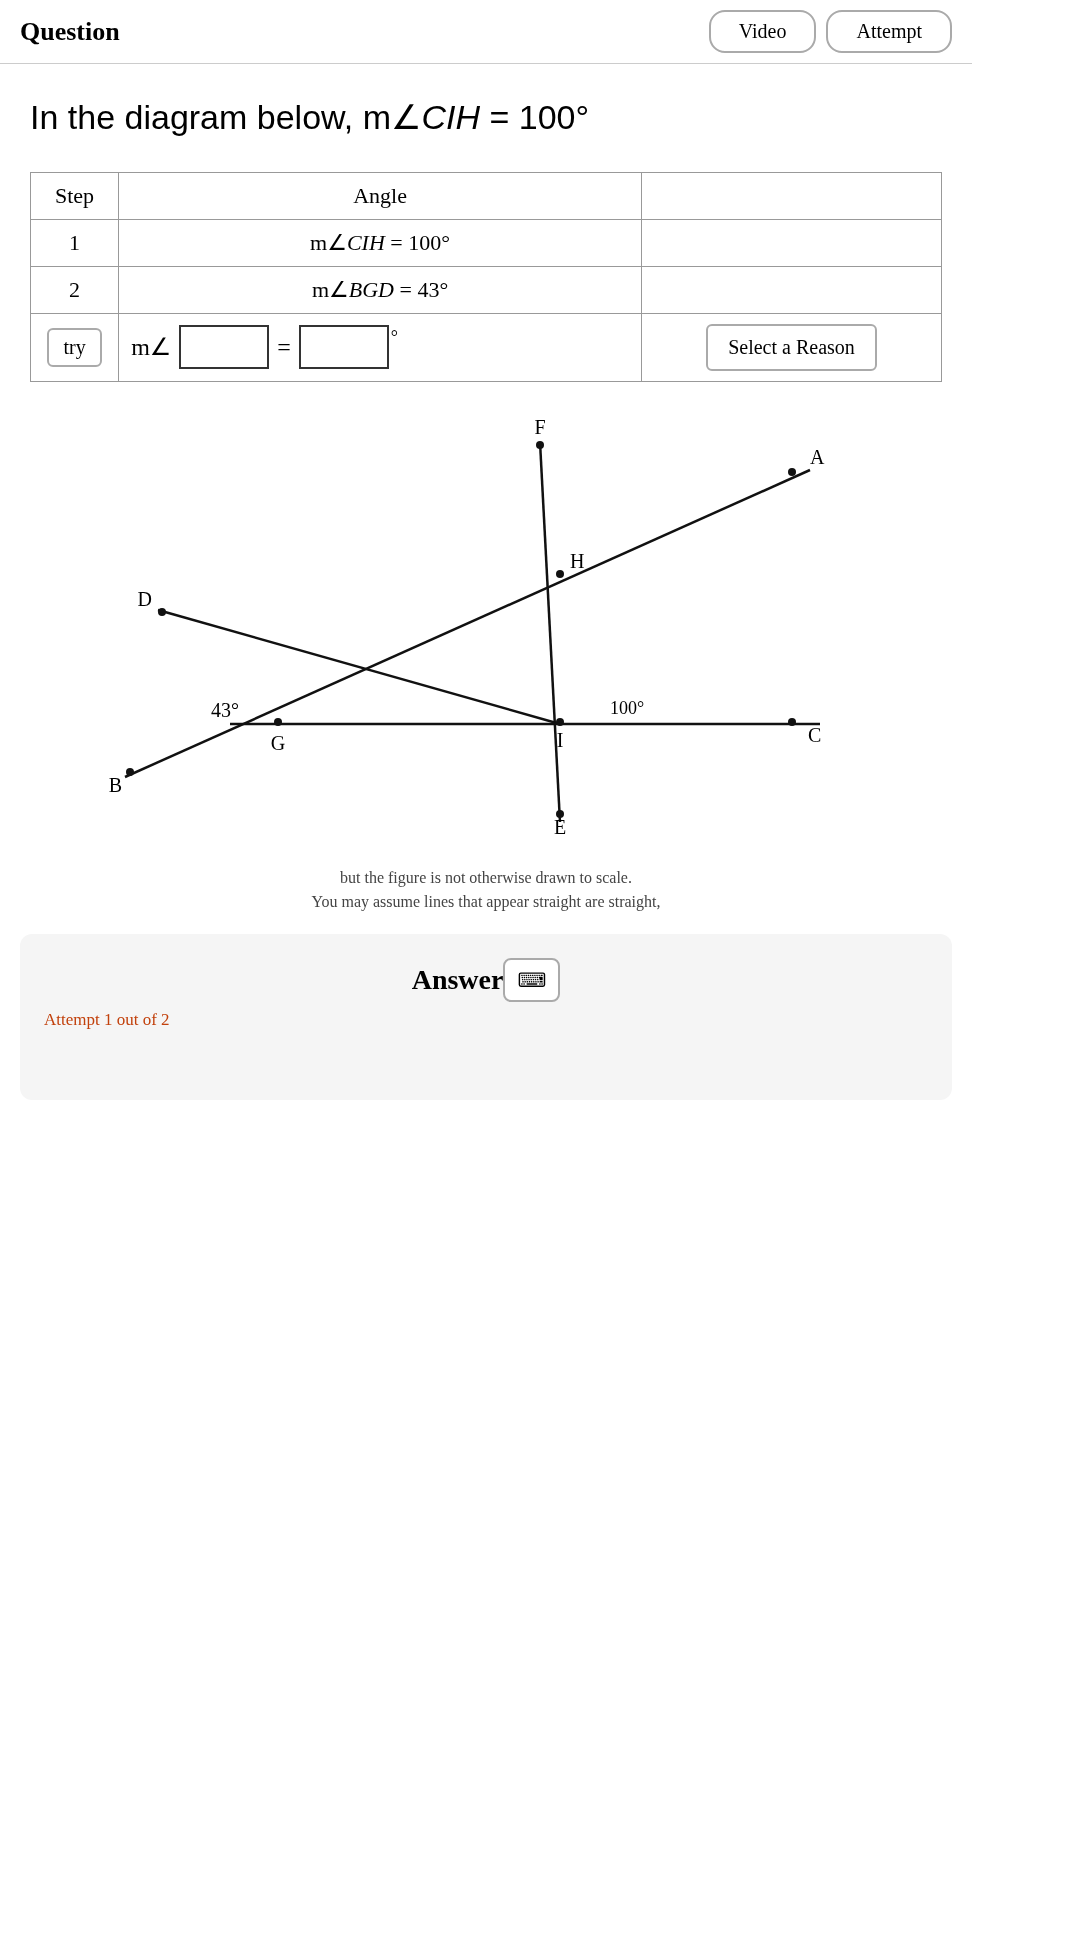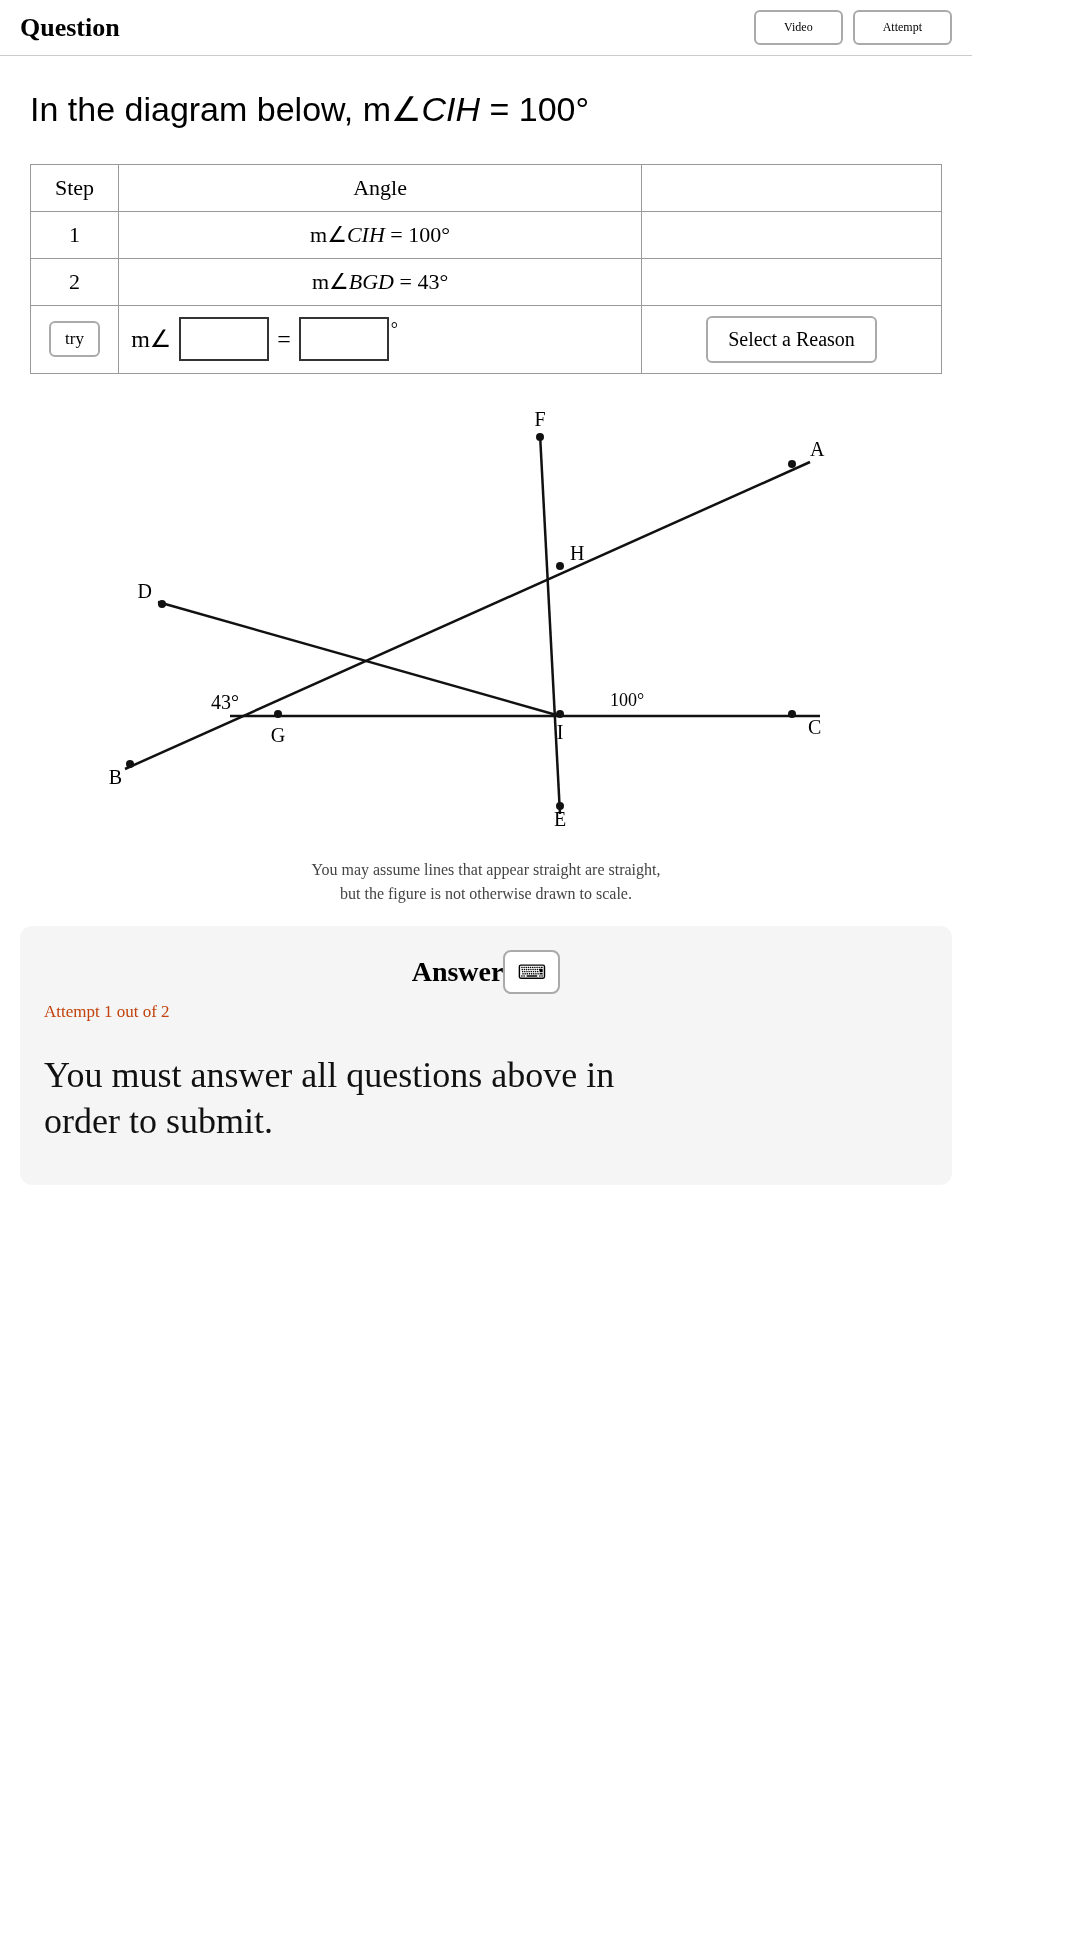--- a/index.html
+++ b/index.html
@@ -31,23 +31,23 @@
       font-weight: bold;
       font-family: Georgia, serif;
     }
     .header-buttons {
       display: flex;
       gap: 10px;
     }
     .header-btn {
       padding: 8px 28px;
       border: 2px solid #aaa;
-      border-radius: 6px;
-      background: #fff;
-      font-size: 12px;
+      border-radius: 16px;
+      background: #fff;
+      font-size: 20px;
       cursor: pointer;
       font-family: Georgia, serif;
     }
 
     
     .problem-text {
       padding: 30px 30px 20px 30px;
       font-size: 34px;
       line-height: 1.4;
       font-family: Liberation Sans, sans-serif;
@@ -79,21 +79,21 @@
       border: 1px solid #999;
       padding: 10px 12px;
       vertical-align: middle;
     }
 
     .try-btn {
       border: 2px solid #aaa;
       border-radius: 6px;
       background: #fff;
       padding: 6px 14px;
-      font-size: 17px;
+      font-size: 20px;
       cursor: pointer;
       font-family: Georgia, serif;
     }
 
     .angle-input-group {
       display: flex;
       align-items: center;
       gap: 8px;
       font-size: 24px;
       font-family: Georgia, serif;
@@ -282,31 +282,27 @@
       <text x="248" y="338" font-family="Georgia, serif" font-size="20" text-anchor="middle">G</text>
       <text x="92" y="380" font-family="Georgia, serif" font-size="20" text-anchor="end">B</text>
       <text x="530" y="335" font-family="Georgia, serif" font-size="20" text-anchor="middle">I</text>
       <text x="580" y="302" font-family="Georgia, serif" font-size="18" text-anchor="start">100°</text>
       <text x="778" y="330" font-family="Georgia, serif" font-size="20" text-anchor="start">C</text>
       <text x="530" y="422" font-family="Georgia, serif" font-size="20" text-anchor="middle">E</text>
     </svg>
   </div>
 
   <div class="diagram-caption">
+    <div>but the figure is not otherwise drawn to scale.</div>
     <div>You may assume lines that appear straight are straight,</div>
-    <div>but the figure is not otherwise drawn to scale.</div>
   </div>
 
   <div class="answer-section">
     <div class="answer-header">
       <span class="answer-title">Answer</span>
       <button class="keyboard-btn">
         <span>⌨</span>
       </button>
     </div>
     <div class="attempt-text">Attempt 1 out of 2</div>
-    <div class="submit-message">
-      <div>You must answer all questions above in</div>
-      <div>order to submit.</div>
-    </div>
   </div>
 
 </div>
 
 </body></html>

